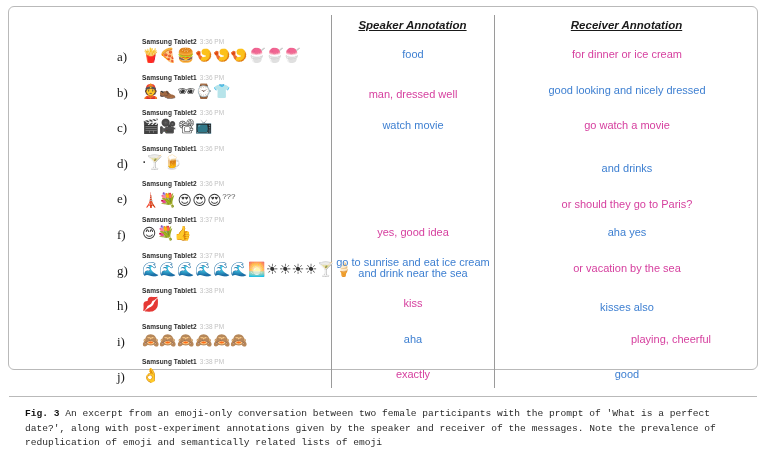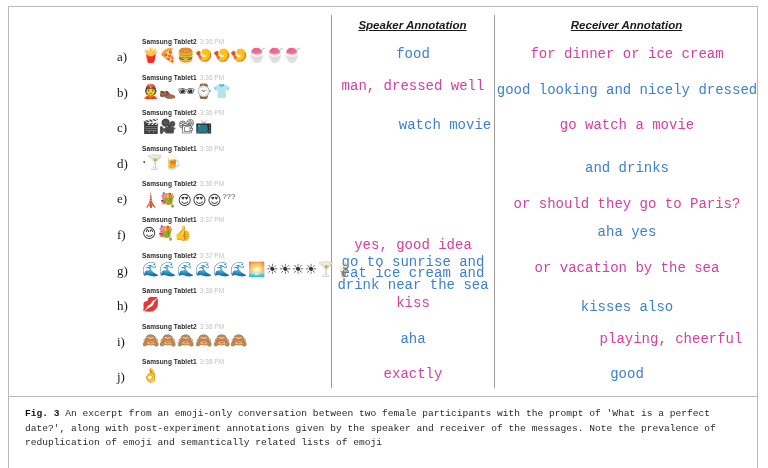--- a/index.html
+++ b/index.html
@@ -12,23 +12,23 @@
     height: 468px;
     font-family: "Liberation Sans", "DejaVu Sans", sans-serif;
     overflow: hidden;
   }
 
   #figure-frame {
     position: absolute;
     left: 8px;
     top: 6px;
     width: 750px;
-    height: 463px;
+    height: 364px;
     border: 1.5px solid #b9b9b9;
-    border-radius: 0;
+    border-radius: 6px;
     box-sizing: border-box;
     background: #ffffff;
   }
 
   
   #figure-panel {
     position: absolute;
     left: 0;
     top: 0;
     right: 0;
@@ -115,24 +115,24 @@
   .msg-emoji .qmarks {
     font-family: "Liberation Sans", sans-serif;
     font-size: 8px;
     color: #555;
     vertical-align: super;
     letter-spacing: 0;
   }
 
   .annot {
     position: absolute;
-    font-size: 14px;
+    font-size: 11px;
     line-height: 11.5px;
     text-align: center;
-    font-family: Liberation Mono, monospace;
+    font-family: Liberation Sans, sans-serif;
   }
   .annot-speaker { left: 324px; width: 160px; }
   .annot-receiver { left: 487px; width: 262px; }
 
   .c-blue { color: #3d7fd1; }
   .c-pink { color: #d6409f; }
 
   
   #caption-area {
     position: absolute;
@@ -177,30 +177,30 @@
           </div>
           <div class="annot annot-speaker c-blue" style="top: 12px;">food</div>
           <div class="annot annot-receiver c-pink" style="top: 12px;">for dinner or ice cream</div>
         </div>
         <div class="row" style="top: 65.6px;">
           <div class="row-label">b)</div>
           <div class="msg-block">
             <div class="msg-meta"><span class="msg-sender">Samsung Tablet1</span><span class="msg-time">3:36 PM</span></div>
             <div class="msg-emoji"><span>👲👞🕶⌚👕</span></div>
           </div>
-          <div class="annot annot-speaker c-pink" style="top: 8px; text-align: center;">man, dressed well</div>
+          <div class="annot annot-speaker c-pink" style="top: 16px; text-align: center;">man, dressed well</div>
           <div class="annot annot-receiver c-blue" style="top: 12px;">good looking and nicely dressed</div>
         </div>
         <div class="row" style="top: 101.2px;">
           <div class="row-label">c)</div>
           <div class="msg-block">
             <div class="msg-meta"><span class="msg-sender">Samsung Tablet2</span><span class="msg-time">3:36 PM</span></div>
             <div class="msg-emoji"><span>🎬🎥📽📺</span></div>
           </div>
-          <div class="annot annot-speaker c-blue" style="top: 12px; padding-left: 32px;">watch movie</div>
+          <div class="annot annot-speaker c-blue" style="top: 12px;">watch movie</div>
           <div class="annot annot-receiver c-pink" style="top: 12px;">go watch a movie</div>
         </div>
         <div class="row" style="top: 136.8px;">
           <div class="row-label">d)</div>
           <div class="msg-block">
             <div class="msg-meta"><span class="msg-sender">Samsung Tablet1</span><span class="msg-time">3:36 PM</span></div>
             <div class="msg-emoji"><span>·🍸🍺</span></div>
           </div>
           <div class="annot annot-receiver c-blue" style="top: 19px;">and drinks</div>
         </div>
@@ -211,21 +211,21 @@
             <div class="msg-emoji"><span>🗼💐😍😍😍</span><span class="qmarks">???</span></div>
           </div>
           <div class="annot annot-receiver c-pink" style="top: 20px;">or should they go to Paris?</div>
         </div>
         <div class="row" style="top: 208px;">
           <div class="row-label">f)</div>
           <div class="msg-block">
             <div class="msg-meta"><span class="msg-sender">Samsung Tablet1</span><span class="msg-time">3:37 PM</span></div>
             <div class="msg-emoji"><span>😊💐👍</span></div>
           </div>
-          <div class="annot annot-speaker c-pink" style="top: 12px; margin-top: 13px;">yes, good idea</div>
+          <div class="annot annot-speaker c-pink" style="top: 12px;">yes, good idea</div>
           <div class="annot annot-receiver c-blue" style="top: 12px;">aha yes</div>
         </div>
         <div class="row" style="top: 243.6px;">
           <div class="row-label">g)</div>
           <div class="msg-block">
             <div class="msg-meta"><span class="msg-sender">Samsung Tablet2</span><span class="msg-time">3:37 PM</span></div>
             <div class="msg-emoji"><span>🌊🌊🌊🌊🌊🌊🌅☀☀☀☀🍸🍦</span></div>
           </div>
           <div class="annot annot-speaker c-blue" style="top: 6px;">go to sunrise and eat ice cream and drink near the sea</div>
           <div class="annot annot-receiver c-pink" style="top: 12px;">or vacation by the sea</div>

